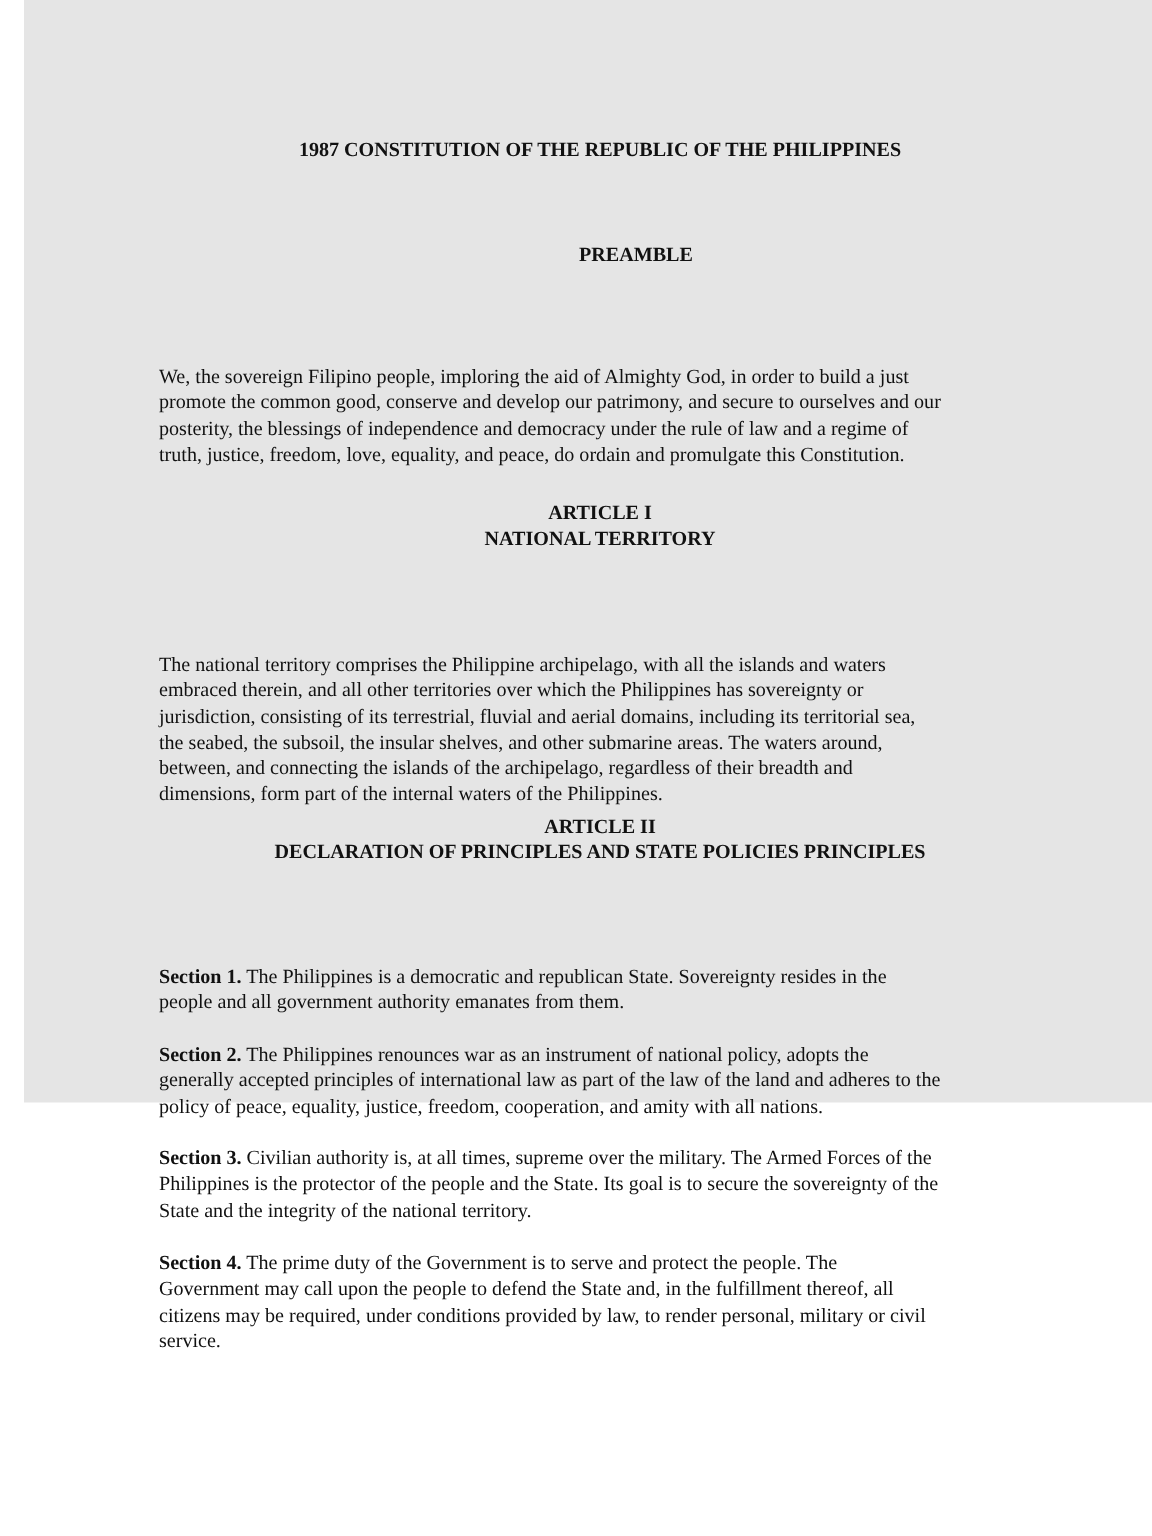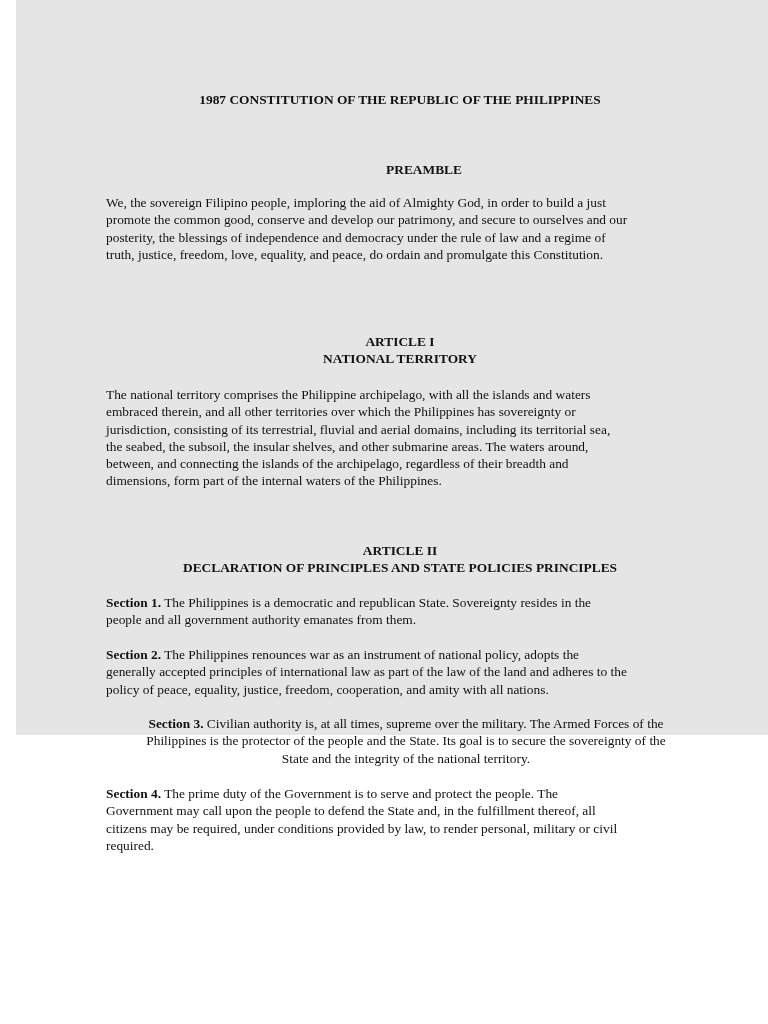--- a/index.html
+++ b/index.html
@@ -4,21 +4,21 @@
   <style>
     html, body { margin: 0; padding: 0; background: #ffffff; }
     body { width: 768px; height: 1024px; position: relative; overflow: hidden;
       font-family: "Liberation Serif", serif; color: #111111; }
     .page { position: absolute; left: 16px; top: 0; width: 768px; height: 735px; background: #e5e5e5; }
     .title { position: absolute; left: 0; width: 768px; text-align: center;
       font-weight: bold; font-size: 13.4px; line-height: 17px; }
     .heading { position: absolute; left: 0; width: 768px; text-align: center;
       font-weight: bold; font-size: 13.4px; line-height: 17.5px; }
     .para { position: absolute; left: 90px; width: 600px; font-size: 13.4px; line-height: 17.3px;
-      white-space: nowrap; }
+      white-space: nowrap; margin-top: 48px; }
     .line { display: block; }
     .sec-label { font-weight: bold; }
   </style>
 </head>
 <body>
 
 <div class="page">
 
   <div class="title" style="top:91px;">1987 CONSTITUTION OF THE REPUBLIC OF THE PHILIPPINES</div>
 
@@ -50,26 +50,26 @@
     <span class="line"><span class="sec-label">Section 1.</span><span> The Philippines is a democratic and republican State. Sovereignty resides in the</span></span>
     <span class="line">people and all government authority emanates from them.</span>
   </div>
 
   <div class="para" style="top:646px;">
     <span class="line"><span class="sec-label">Section 2.</span><span> The Philippines renounces war as an instrument of national policy, adopts the</span></span>
     <span class="line">generally accepted principles of international law as part of the law of the land and adheres to the</span>
     <span class="line">policy of peace, equality, justice, freedom, cooperation, and amity with all nations.</span>
   </div>
 
-  <div class="para" style="top:715px;text-align:center;">
+  <div class="para" style="top:715px;">
     <span class="line"><span class="sec-label">Section 3.</span><span> Civilian authority is, at all times, supreme over the military. The Armed Forces of the</span></span>
     <span class="line">Philippines is the protector of the people and the State. Its goal is to secure the sovereignty of the</span>
     <span class="line">State and the integrity of the national territory.</span>
   </div>
 
   <div class="para" style="top:785px;">
     <span class="line"><span class="sec-label">Section 4.</span><span> The prime duty of the Government is to serve and protect the people. The</span></span>
     <span class="line">Government may call upon the people to defend the State and, in the fulfillment thereof, all</span>
     <span class="line">citizens may be required, under conditions provided by law, to render personal, military or civil</span>
-    <span class="line">required.</span>
+    <span class="line">service.</span>
   </div>
 
 </div>
 
 </body></html>

